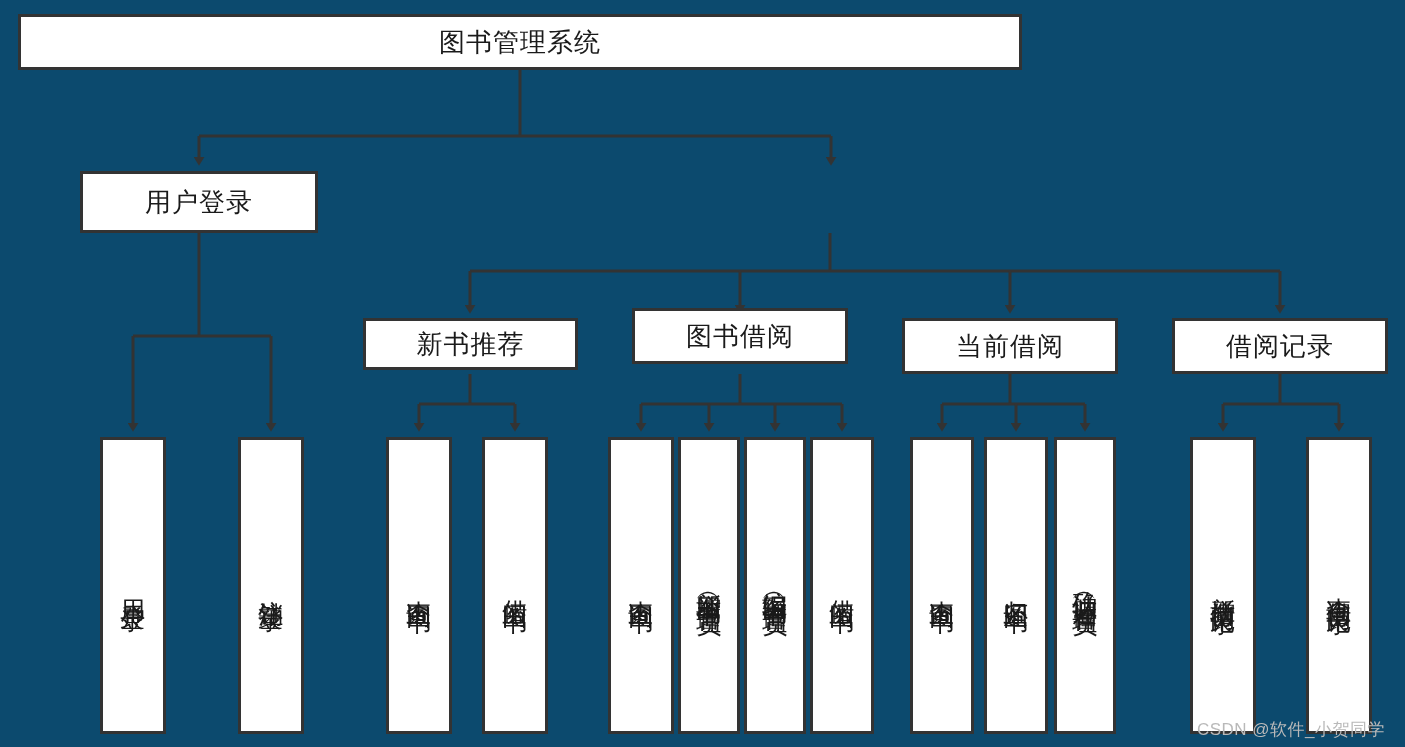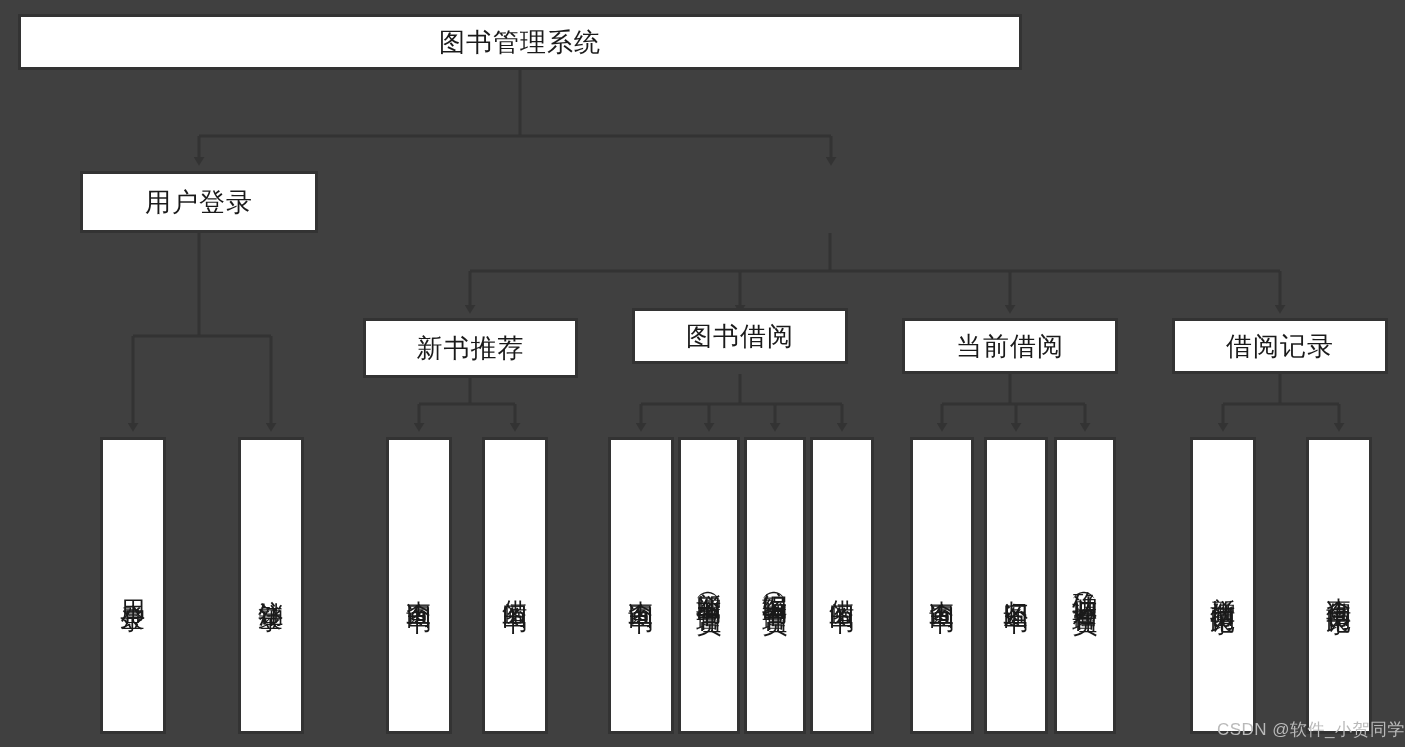--- a/index.html
+++ b/index.html
@@ -8,21 +8,21 @@
     padding: 0;
     background: #ffffff;
   }
   body {
     font-family: "Liberation Sans", "DejaVu Sans", sans-serif;
   }
   #diagram-root {
     position: relative;
     width: 1405px;
     height: 747px;
-    background: #404040;
+    background: #0c4a6e;
     overflow: hidden;
     text-decoration: underline;
   }
   #edges-layer {
     position: absolute;
     left: 0;
     top: 0;
     width: 1405px;
     height: 747px;
     pointer-events: none;
@@ -56,21 +56,21 @@
     text-orientation: upright;
     display: block;
     white-space: nowrap;
   }
   .node.level0 { border-width: 3px; }
   .node.level1 { border-width: 3px; }
   .node.level2 { border-width: 3px; }
   .node.leaf   { border-width: 3px; }
   #watermark {
     position: absolute;
-    right: 0;
+    right: 20px;
     bottom: 6px;
     font-size: 17px;
     color: #b9b9b9;
     letter-spacing: 0.5px;
     white-space: nowrap;
     font-family: "Liberation Sans", "DejaVu Sans", sans-serif;
   }
 </style>
 </head>
 <body>
@@ -128,21 +128,21 @@
   </svg>
 
   <div class="node horizontal level0" style="left:18px; top:14px; width:1004px; height:56px;">
     <span class="label">图书管理系统</span>
   </div>
 
   <div class="node horizontal level1" style="left:80px; top:171px; width:238px; height:62px;">
     <span class="label">用户登录</span>
   </div>
 
-  <div class="node horizontal level2" style="left:363px; top:318px; width:215px; height:60px;">
+  <div class="node horizontal level2" style="left:363px; top:318px; width:215px; height:52px;">
     <span class="label">新书推荐</span>
   </div>
   <div class="node horizontal level2" style="left:632px; top:308px; width:216px; height:56px;">
     <span class="label">图书借阅</span>
   </div>
   <div class="node horizontal level2" style="left:902px; top:318px; width:216px; height:56px;">
     <span class="label">当前借阅</span>
   </div>
   <div class="node horizontal level2" style="left:1172px; top:318px; width:216px; height:56px;">
     <span class="label">借阅记录</span>

